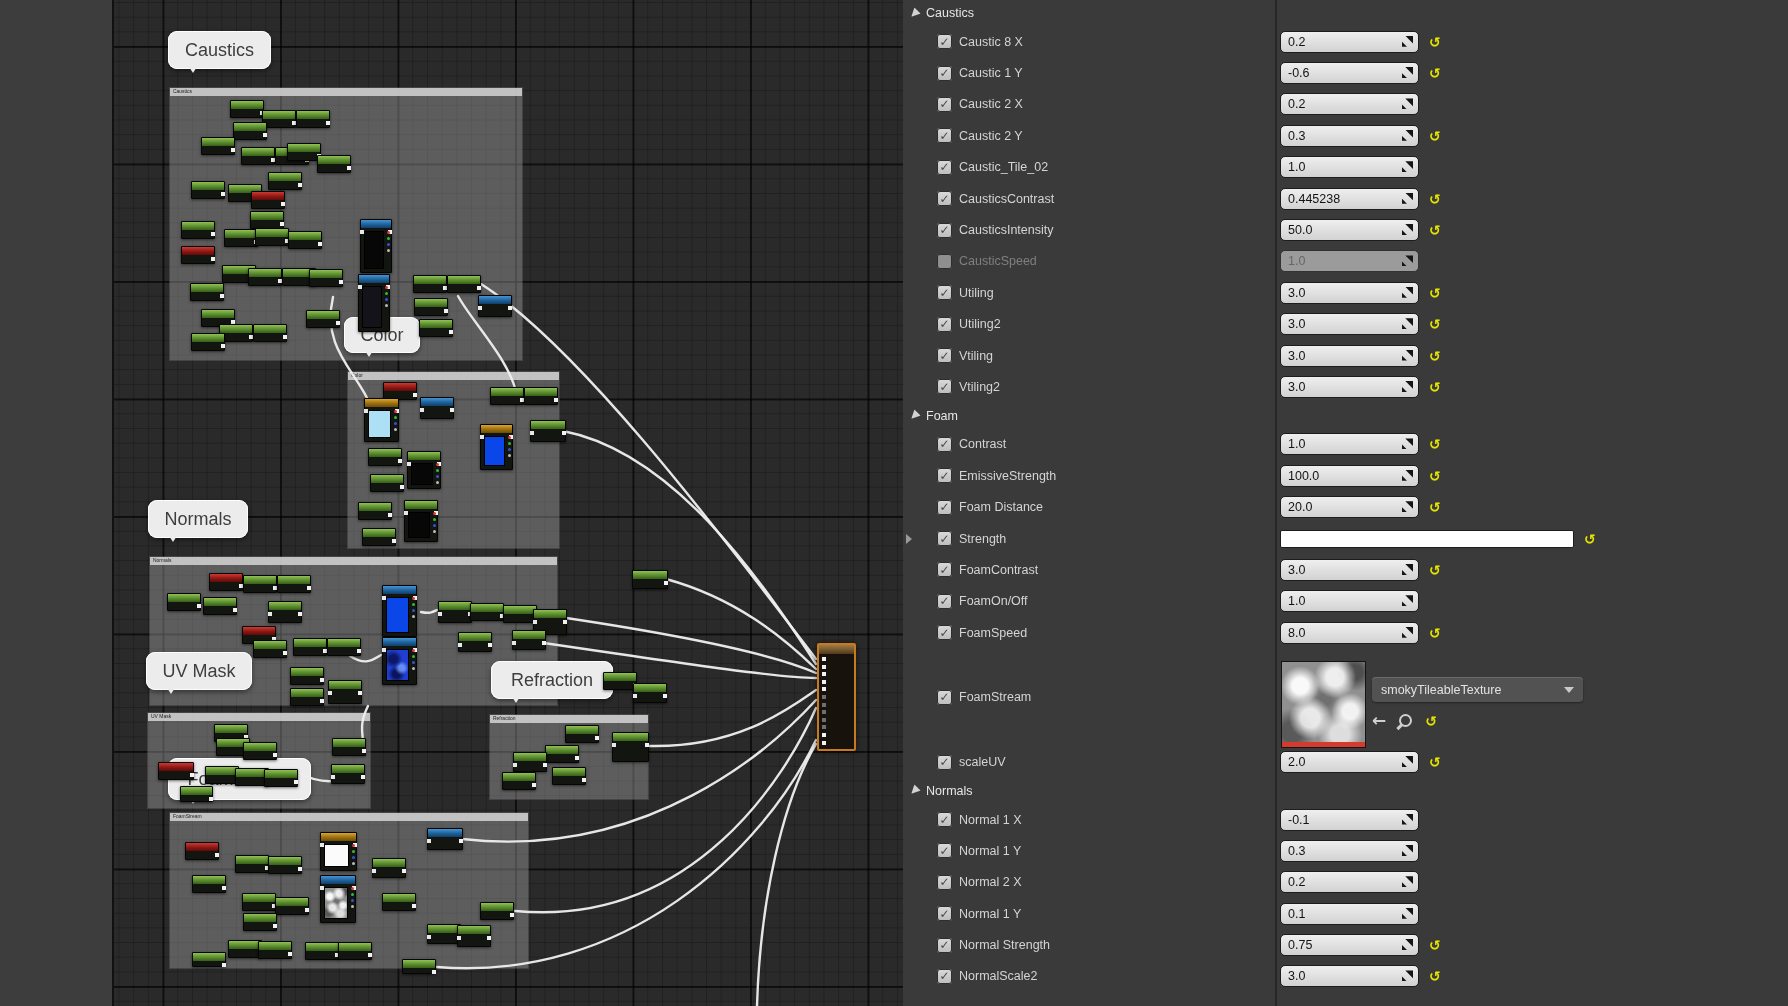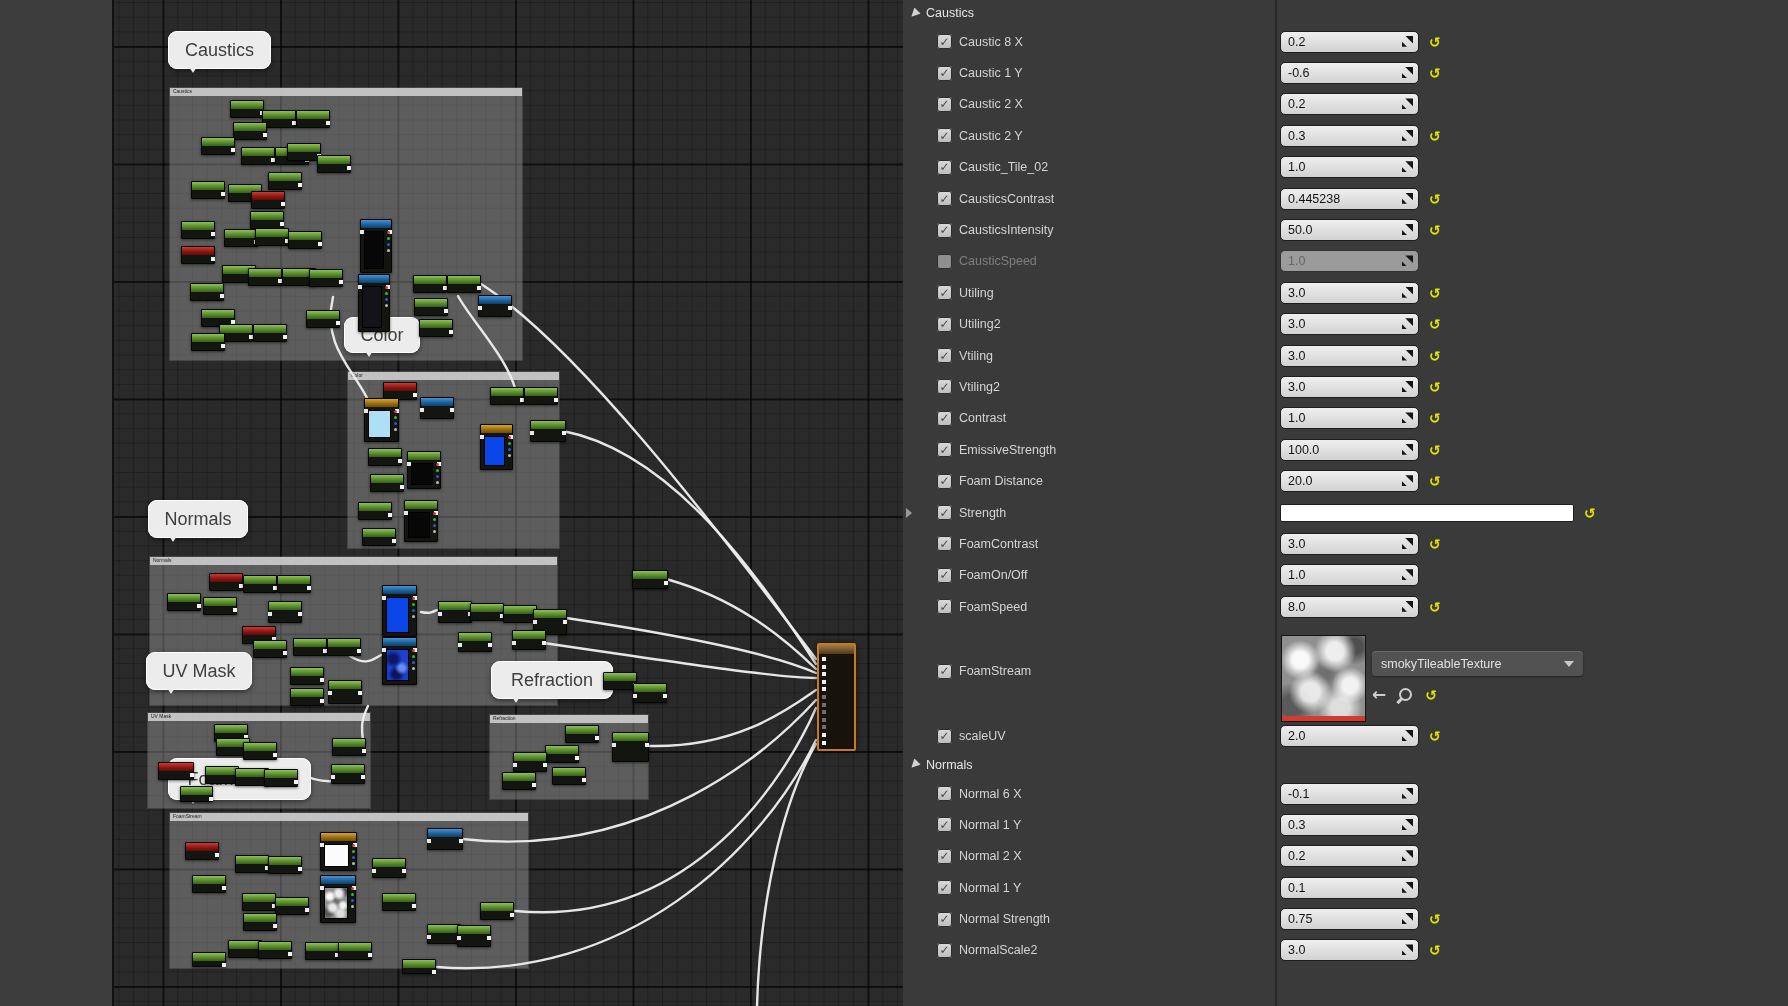--- a/index.html
+++ b/index.html
@@ -741,20 +741,24 @@
           <span class="checkbox">✓</span>
           <span class="param-label">Vtiling2</span>
           <div class="value-wrap">
             <div class="field">
               <span class="field-text">3.0</span>
               <span class="diag"></span>
             </div>
             <span class="reset">↺</span>
           </div>
         </div>
+        <div class="section-header">
+          <span class="tri"></span>
+          <span>Foam</span>
+        </div>
         <div class="row">
           <span class="checkbox">✓</span>
           <span class="param-label">Contrast</span>
           <div class="value-wrap">
             <div class="field">
               <span class="field-text">1.0</span>
               <span class="diag"></span>
             </div>
             <span class="reset">↺</span>
           </div>
@@ -848,21 +852,21 @@
             </div>
             <span class="reset">↺</span>
           </div>
         </div>
         <div class="section-header">
           <span class="tri"></span>
           <span>Normals</span>
         </div>
         <div class="row">
           <span class="checkbox">✓</span>
-          <span class="param-label">Normal 6 X</span>
+          <span class="param-label">Normal 1 X</span>
           <div class="value-wrap">
             <div class="field">
               <span class="field-text">-0.1</span>
               <span class="diag"></span>
             </div>
           </div>
         </div>
         <div class="row">
           <span class="checkbox">✓</span>
           <span class="param-label">Normal 1 Y</span>

